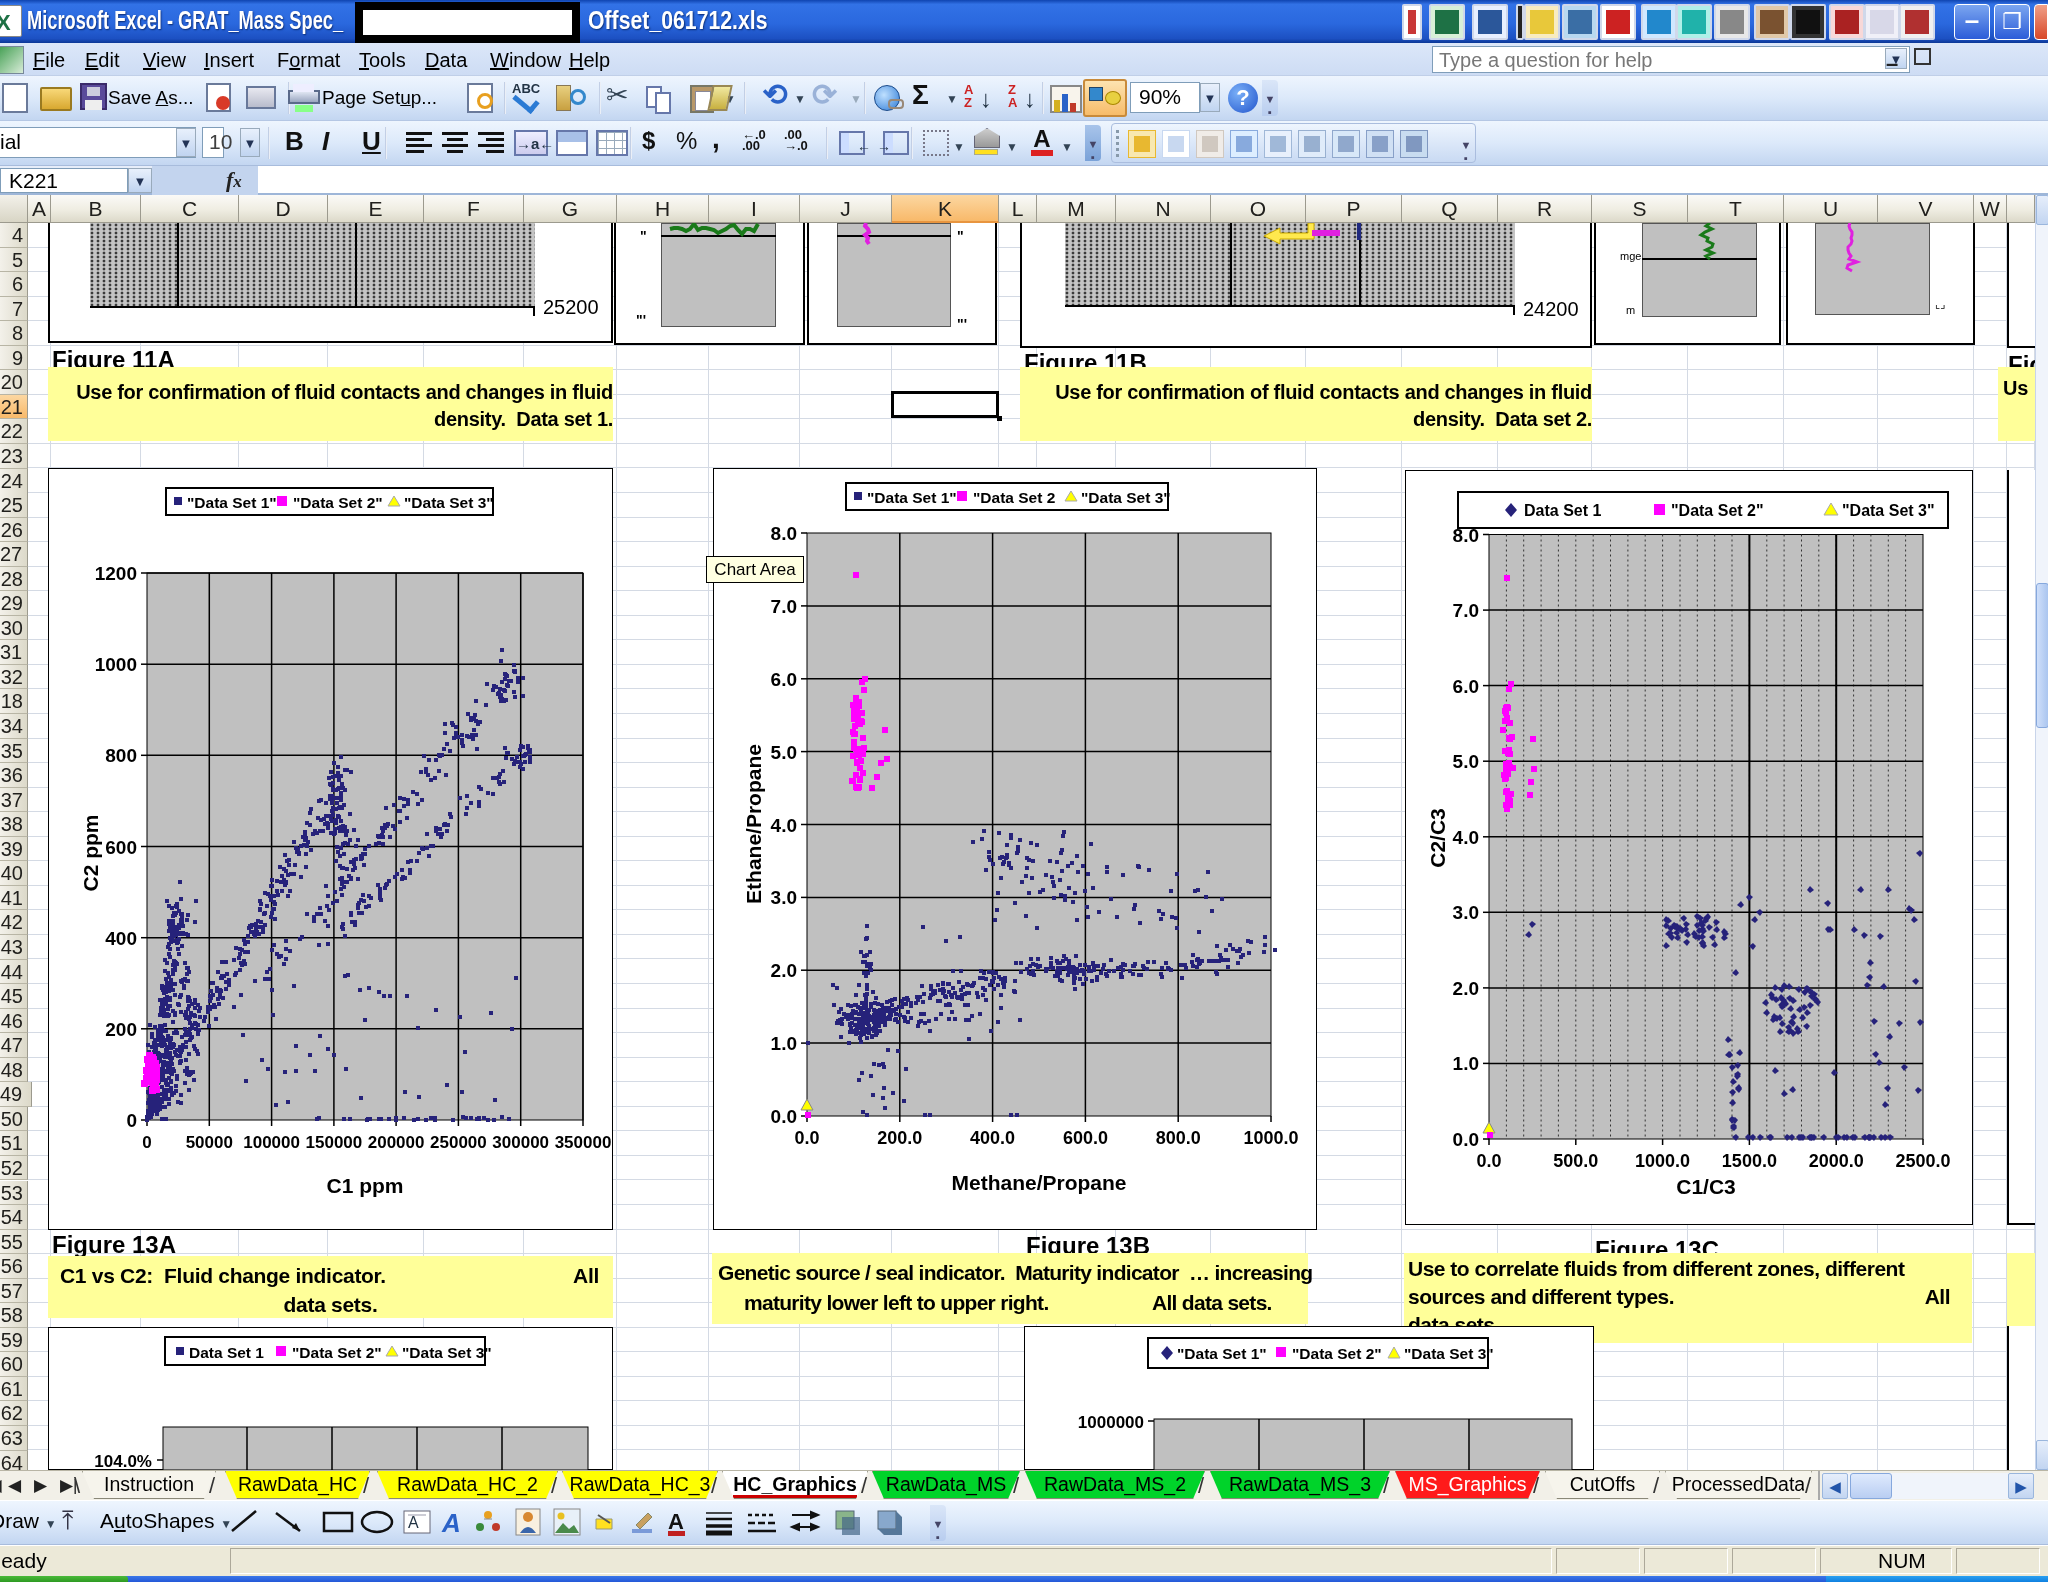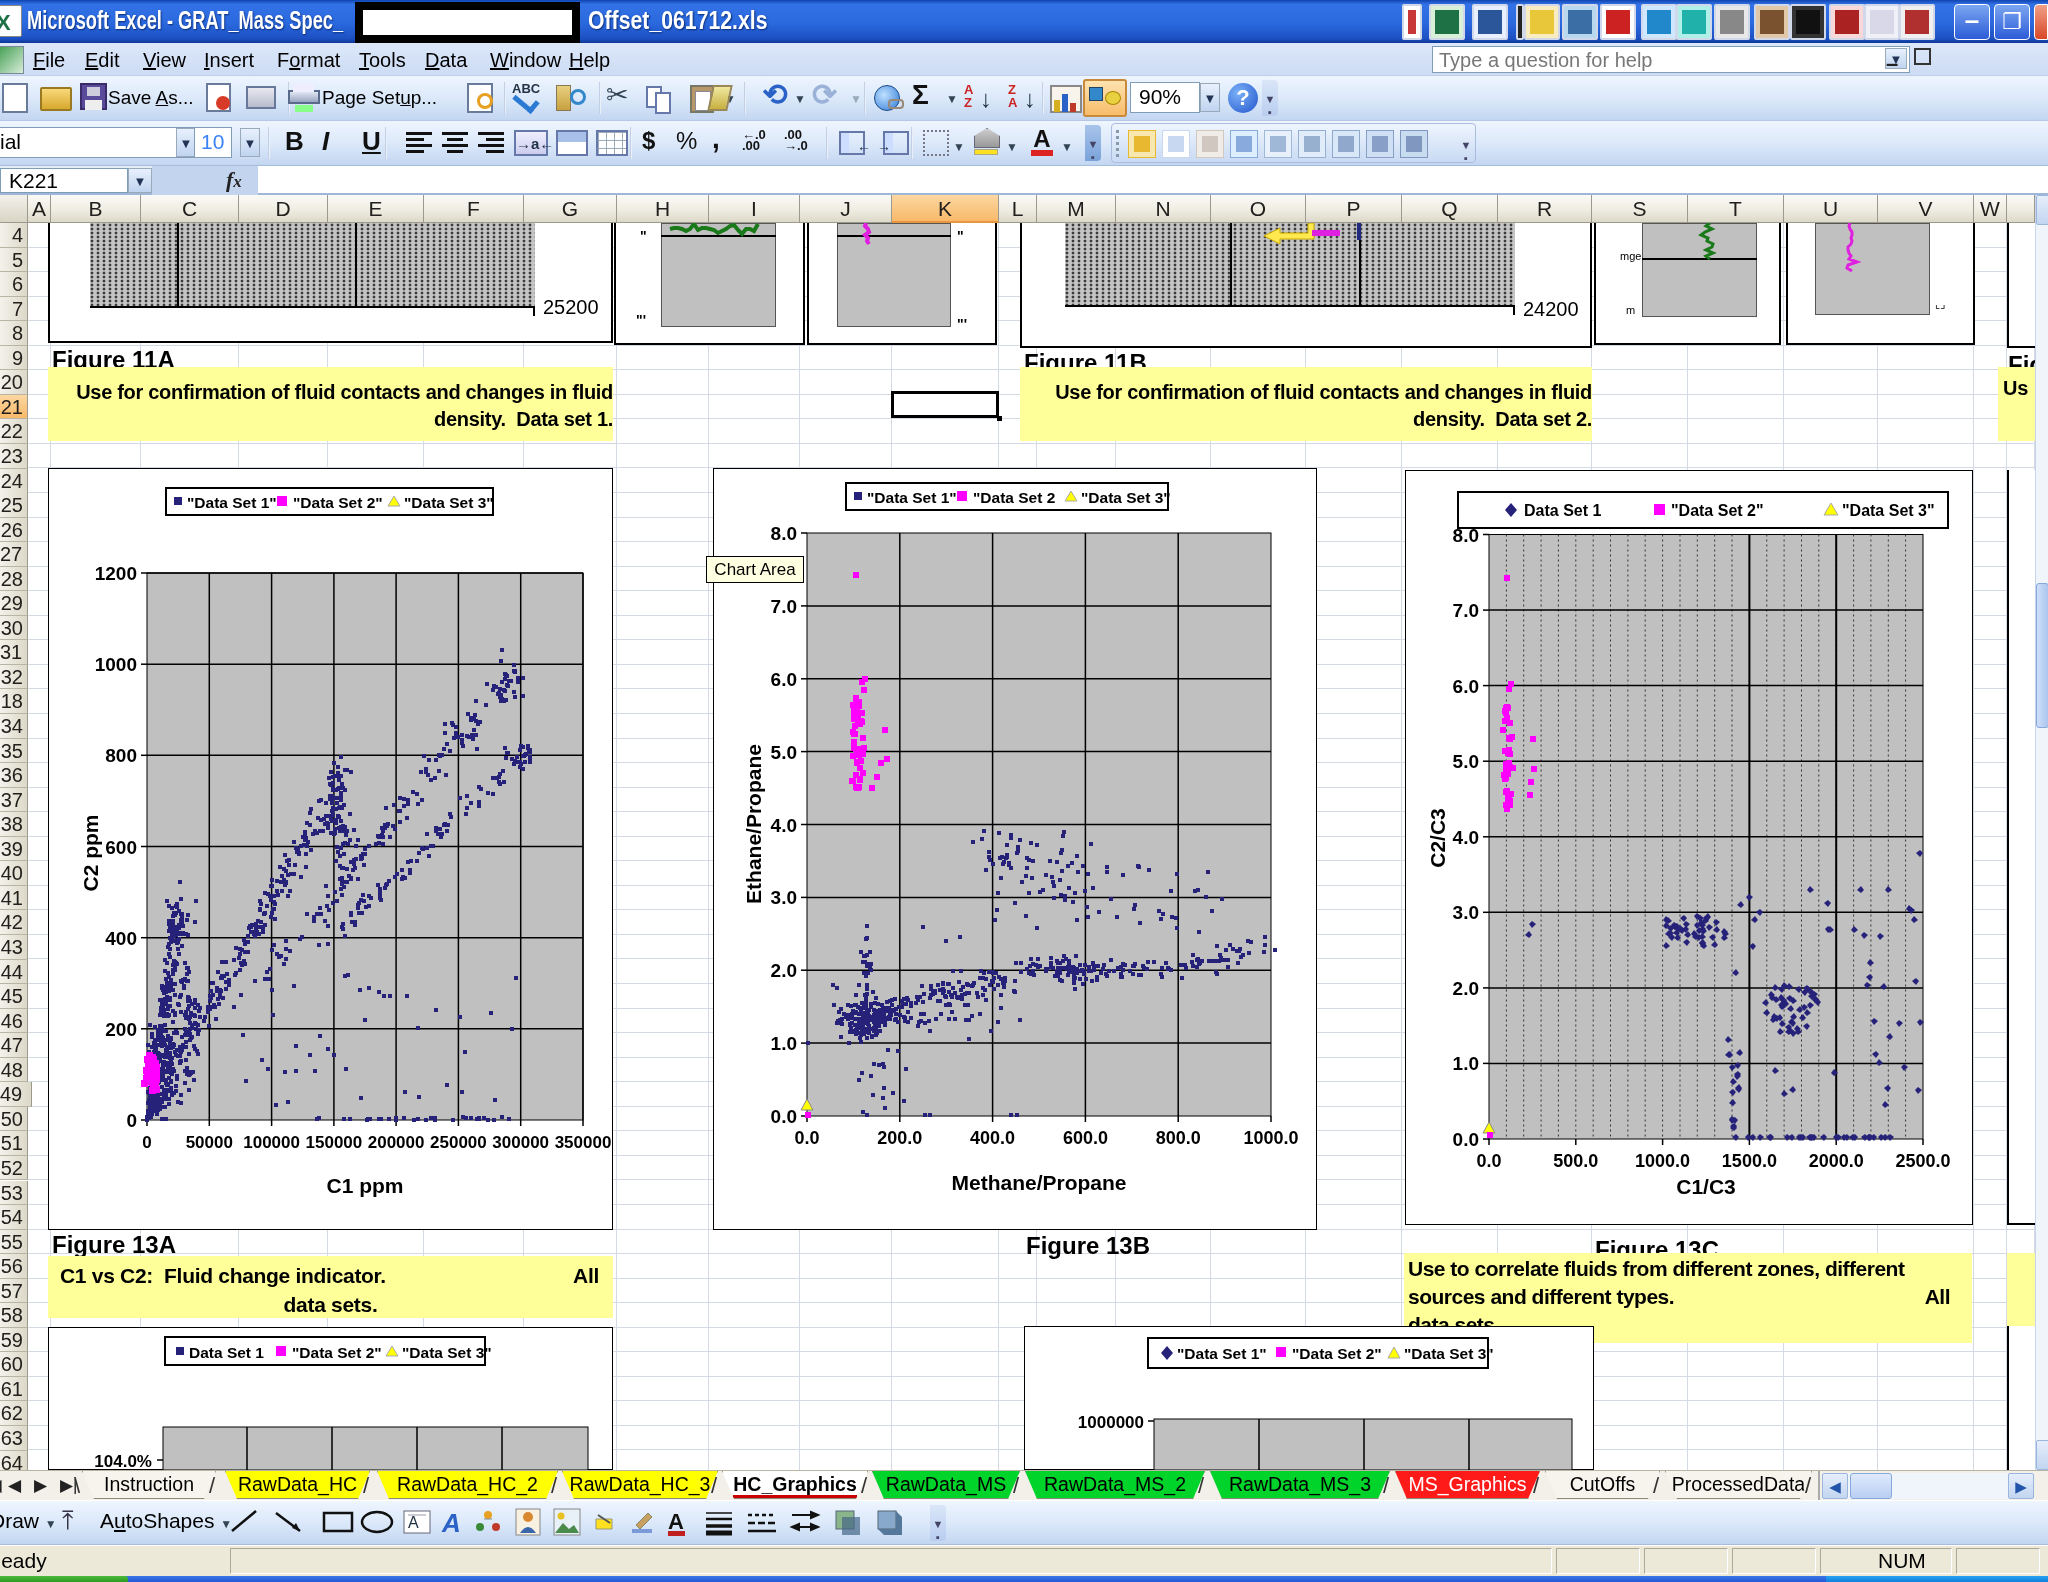--- a/index.html
+++ b/index.html
@@ -189,21 +189,21 @@
 <div style="position:absolute;left:1130px;top:6px;width:70px;height:31px;background:#fff;border:1px solid #7f9db9;font-size:21px;color:#000;padding:2px 8px">90%</div>
       <div style="position:absolute;left:1200px;top:7px;width:20px;height:29px;background:linear-gradient(180deg,#e8f0fc,#c0d4f0);border:1px solid #9ab;color:#235;font-size:13px;text-align:center;line-height:29px">▼</div>
 <div style="position:absolute;left:1228px;top:7px;width:32px;height:32px">
         <div style="width:30px;height:30px;background:radial-gradient(circle at 10px 10px,#7ab0f8,#2255cc);border-radius:50%;color:#fff;font-size:22px;font-weight:bold;text-align:center;line-height:30px">?</div>
       </div>
 <div style="position:absolute;left:1262px;top:4px;width:16px;height:36px;background:linear-gradient(180deg,#dae6f8,#b8cdef);border-radius:0 4px 4px 0;color:#446;font-size:11px;text-align:center;line-height:13px"><br>▼<br>▪</div>
 </div>
 <div style="position:absolute;left:0;top:121px;width:2048px;height:45px;background:linear-gradient(180deg,#eef5fe,#dce9fa 50%,#c3d6f1);border-bottom:1px solid #a8bcdc">
 <div style="position:absolute;left:-30px;top:6px;width:226px;height:31px;background:#fff;border:1px solid #7f9db9;font-size:21px;color:#000;padding:2px 8px">Arial</div>
 <div style="position:absolute;left:176px;top:7px;width:20px;height:29px;background:linear-gradient(180deg,#e8f0fc,#c0d4f0);border:1px solid #9ab;color:#235;font-size:13px;text-align:center;line-height:29px">▼</div>
-<div style="position:absolute;left:194px;top:6px;width:38px;height:31px;background:#fff;border:1px solid #7f9db9;font-size:21px;color:#3b82f6;padding:2px 6px">10</div>
+<div style="position:absolute;left:202px;top:6px;width:22px;height:31px;background:#fff;border:1px solid #7f9db9;font-size:21px;color:#404040;padding:2px 6px">10</div>
 <div style="position:absolute;left:240px;top:7px;width:20px;height:29px;background:linear-gradient(180deg,#e8f0fc,#c0d4f0);border:1px solid #9ab;color:#235;font-size:13px;text-align:center;line-height:29px">▼</div>
 <div class="sep1" style="left:268px"></div>
 <div style="position:absolute;left:285px;top:5px;font-size:26px;font-weight:bold;color:#111">B</div>
 <div style="position:absolute;left:322px;top:5px;font-size:26px;font-style:italic;font-weight:bold;color:#111">I</div>
 <div style="position:absolute;left:362px;top:5px;font-size:26px;font-weight:bold;color:#111;text-decoration:underline">U</div>
 <div class="sep1" style="left:385px"></div>
 <div style="position:absolute;left:406px;top:8px;width:26px;height:28px">
         <div style="width:26px;height:3px;background:#111;margin:3px auto 0 0"></div>
         <div style="width:18px;height:3px;background:#111;margin:3px auto 0 0"></div>
         <div style="width:26px;height:3px;background:#111;margin:3px auto 0 0"></div>
@@ -2863,20 +2863,25 @@
 <div style="position:absolute;left:2007px;top:470px;width:28px;height:755px;background:#fff;border-left:2px solid #000;border-bottom:2px solid #000"></div>
 <div style="position:absolute;left:706px;top:556px;width:98px;height:27px;background:#ffffe1;border:1px solid #000;font-size:17px;color:#000;text-align:center;line-height:25px;z-index:5">Chart Area</div>
 <div class="fig" style="left:52px;top:1231px">Figure 13A</div>
 <div class="fig" style="left:1026px;top:1232px">Figure 13B</div>
 <div class="fig" style="left:1595px;top:1236px">Figure 13C</div>
 <div class="ybox" style="left:48px;top:1256px;width:565px;height:62px;text-align:left;font-size:21px">
 <div style="position:absolute;left:12px;top:8px">C1 vs C2:&nbsp; Fluid change indicator.</div>
 <div style="position:absolute;right:14px;top:8px">All</div>
 <div style="position:absolute;left:0;top:37px;width:100%;text-align:center">data sets.</div>
         </div>
+<div class="ybox" style="left:712px;top:1253px;width:596px;height:71px;text-align:left;font-size:21px;letter-spacing:-0.7px">
+<div style="position:absolute;left:6px;top:8px">Genetic source / seal indicator.&nbsp; Maturity indicator &nbsp;… increasing</div>
+<div style="position:absolute;left:32px;top:38px">maturity lower left to upper right.</div>
+<div style="position:absolute;left:440px;top:38px">All data sets.</div>
+        </div>
 <div class="ybox" style="left:1404px;top:1253px;width:568px;height:90px;text-align:left;font-size:21px;letter-spacing:-0.5px">
 <div style="position:absolute;left:4px;top:4px">Use to correlate fluids from different zones, different</div>
 <div style="position:absolute;left:4px;top:32px">sources and different types.</div>
 <div style="position:absolute;right:22px;top:32px">All</div>
 <div style="position:absolute;left:4px;top:60px">data sets.</div>
         </div>
 <div class="ybox" style="left:2007px;top:1253px;width:28px;height:90px"></div>
 <svg width="565" height="143" style="position:absolute;left:48px;top:1327px">
           <rect x="0" y="0" width="565" height="143" fill="#fff" stroke="#000" stroke-width="2"></rect>
           <rect x="117" y="10" width="320" height="28" fill="#fff" stroke="#000" stroke-width="2"></rect>

